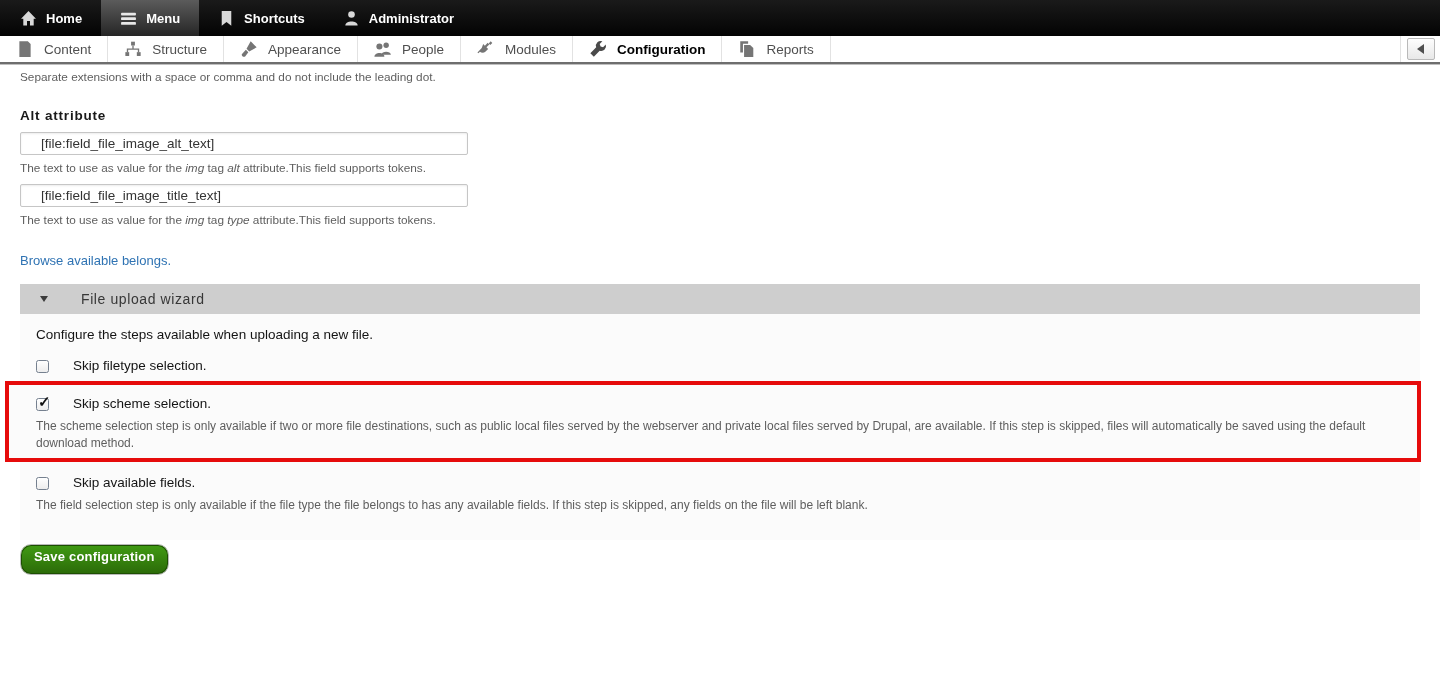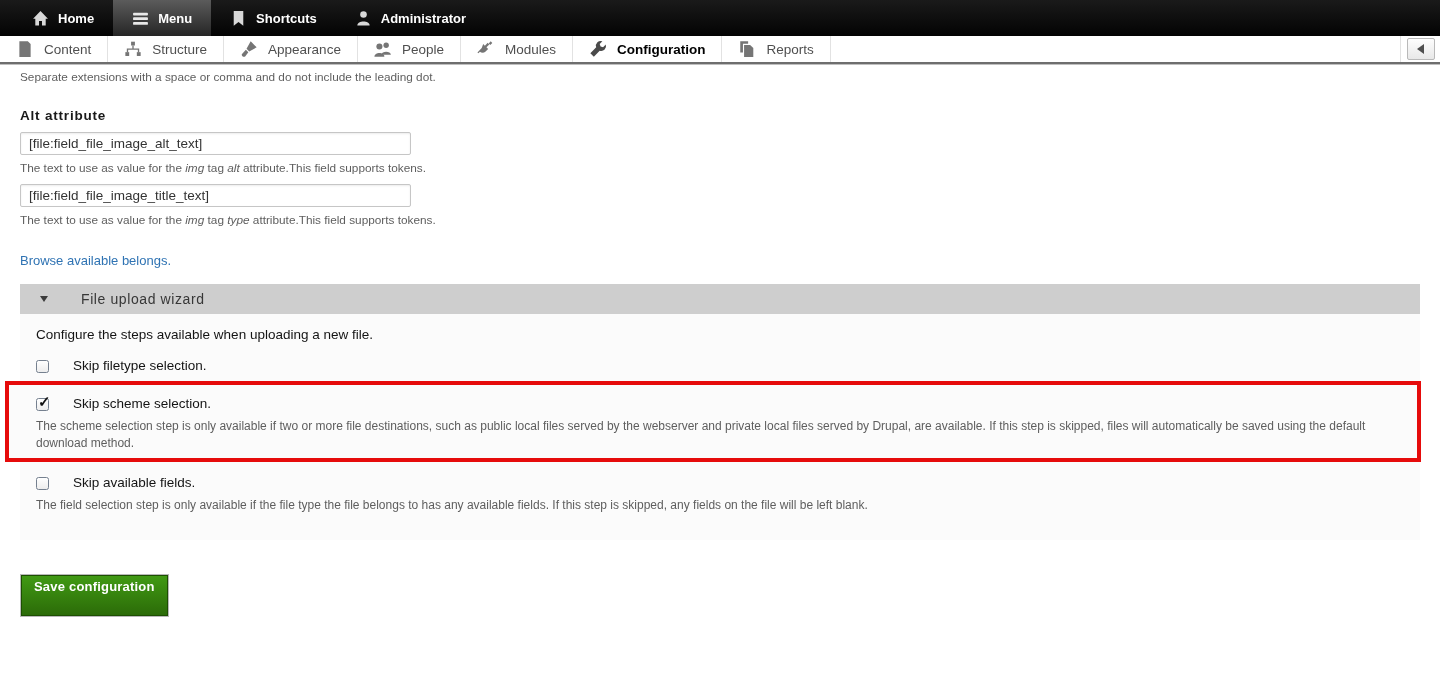--- a/index.html
+++ b/index.html
@@ -4,21 +4,21 @@
 <style>
   * { margin:0; padding:0; box-sizing:border-box; }
   html,body { width:1440px; height:695px; background:#fff; overflow:hidden;
     font-family:"Liberation Sans", sans-serif; }
 
   
   .topbar { height:36px; background:linear-gradient(#1a1a1a,#030303);
     display:flex; align-items:stretch; }
   .tb-item { display:flex; align-items:center; gap:9px; padding:0 19px;
     color:#fff; font-size:13px; font-weight:bold; cursor:pointer; }
-  .tb-item:first-child { padding-left:32px;border-radius:15px; }
+  .tb-item:first-child { padding-left:20px;border-radius:15px; }
   .tb-item.active { background:linear-gradient(#5b5b5b,#252525); }
   .tb-item svg { width:17px; height:17px; fill:#d8d8d8; }
   .tb-item.active svg { fill:#e8e8e8; }
 
   
   .shortcutbar { height:28px; background:#fff; display:flex; align-items:stretch;
     position:relative; border-bottom:2px solid #6e6e6e;
     box-shadow:0 1px 0 rgba(0,0,0,.25); }
   .sc-tab { display:flex; align-items:center; gap:10px; padding:0 16px;
     font-size:13.5px; color:#4f4f4f; border-right:1px solid #e2e2e2; cursor:pointer; }
@@ -31,22 +31,22 @@
     background:linear-gradient(#fdfdfd,#e8e8e8); display:flex; align-items:center;
     justify-content:center; cursor:pointer; }
   .collapse-btn .tri { width:0; height:0; border-top:5px solid transparent;
     border-bottom:5px solid transparent; border-right:7px solid #4e4e4e; }
 
   
   .content { padding:6px 20px 0 20px; }
   .help-text { font-size:11.8px; color:#5e5e5e; }
   .field-label { margin-top:24px; font-size:13.5px; font-weight:600; color:#191919;
     letter-spacing:0.8px; }
-  .text-input { display:block; margin-top:9px; width:391px; height:23px;
-    padding:2px 8px; border:1px solid #c6c6c6; border-radius:2px;
+  .text-input { display:block; margin-top:9px; width:448px; height:23px;
+    padding:2px 20px; border:1px solid #c6c6c6; border-radius:2px;
     box-shadow:inset 0 1px 2px rgba(0,0,0,.08); font-size:13.5px; color:#333;
     font-family:"Liberation Sans", sans-serif; background:#fff; }
   .field-desc { margin-top:6px; font-size:11.8px; color:#5e5e5e; }
   .field-desc em { font-style:italic; }
   .tokens-link { display:inline-block; margin-top:26px; font-size:13px;
     color:#2f73b3; text-decoration:none; cursor:pointer; }
 
   
   .fieldset { margin-top:15px; }
   .fieldset-legend { height:30px; background:#cecece; display:flex; align-items:center;
@@ -64,24 +64,24 @@
   .cb .mark { position:absolute; left:1px; top:-5px; font-size:15px; font-weight:bold;
     color:#111; line-height:1; }
   .cb-label { font-size:13.5px; color:#141414; cursor:default; }
   .opt-desc { margin-top:7px; font-size:12px; color:#5e5e5e; line-height:17px; }
 
   .highlight { margin:8px -17px 0 -31px; border:4px solid #e60b0b;
     padding:11px 20px 6px 27px; background:#fbfbfb; }
   .highlight .form-item { margin-top:0; }
 
   
-  .save-btn { margin-top:34px; display:inline-block; padding:4px 13px 22px 13px;
+  .save-btn { margin-top:4px; display:inline-block; padding:4px 13px 10px 13px;
     font-size:13px; font-weight:bold; color:#fff; letter-spacing:0.2px;
     background:linear-gradient(#419b14,#2b6a08); border:1px solid #b9b9b9;
-    border-radius:0; box-shadow:inset 0 0 0 1px #1d4f02; cursor:pointer;
+    border-radius:11px; box-shadow:inset 0 0 0 1px #1d4f02; cursor:pointer;
     font-family:"Liberation Sans", sans-serif; }
 </style>
 </head>
 <body>
 
 <div class="topbar">
   <div class="tb-item">
     <svg viewBox="0 0 16 16">
         <path d="M8 1 L15 8.2 H12.9 V14.5 H9.4 V10.4 H6.6 V14.5 H3.1 V8.2 H1 Z"></path>
       </svg>

